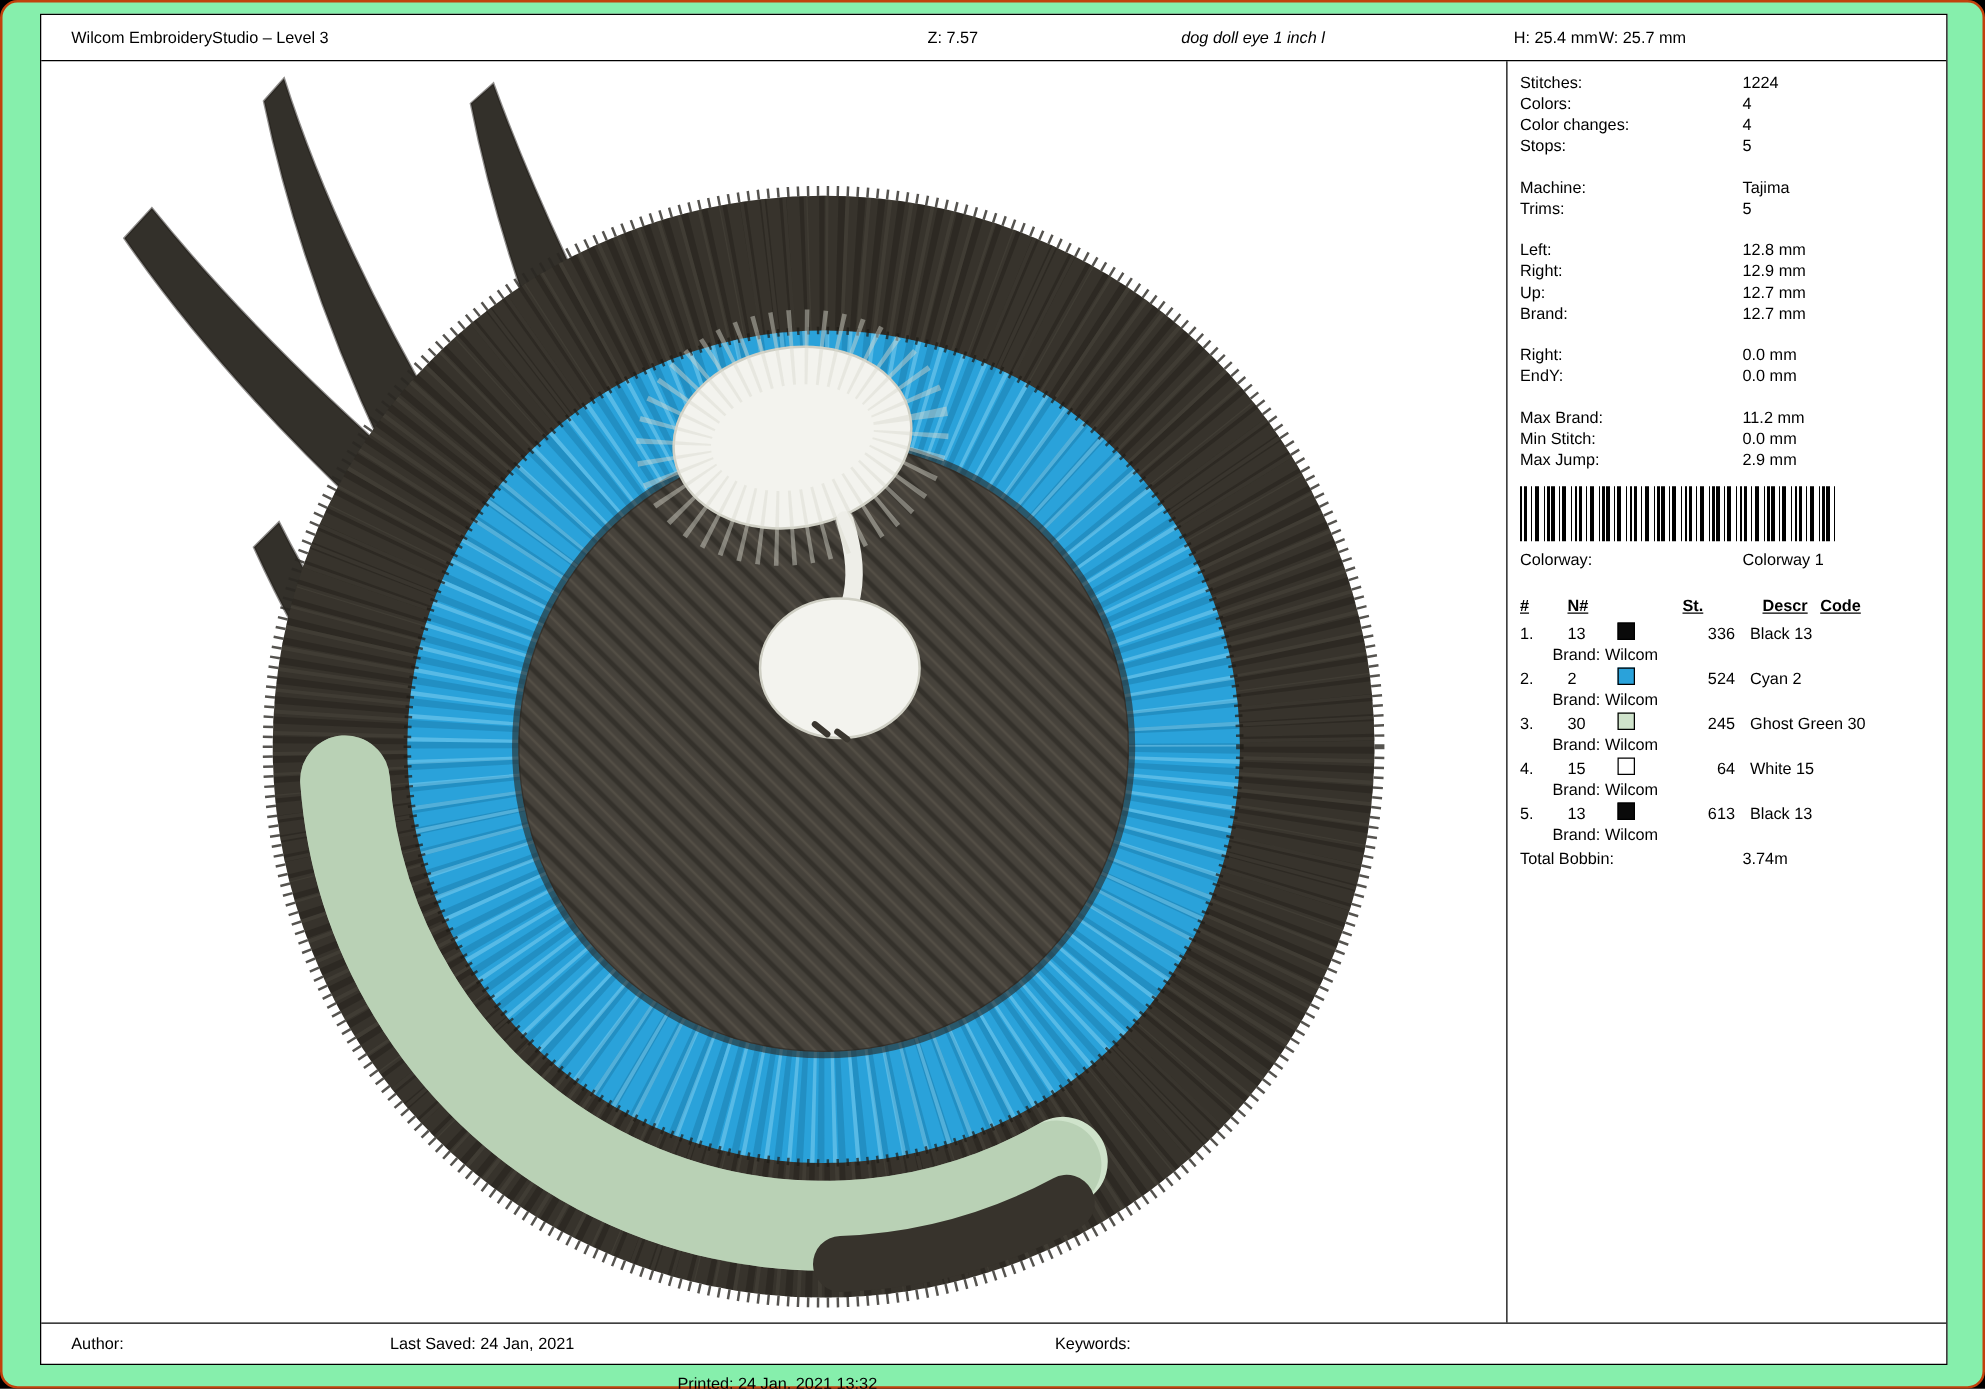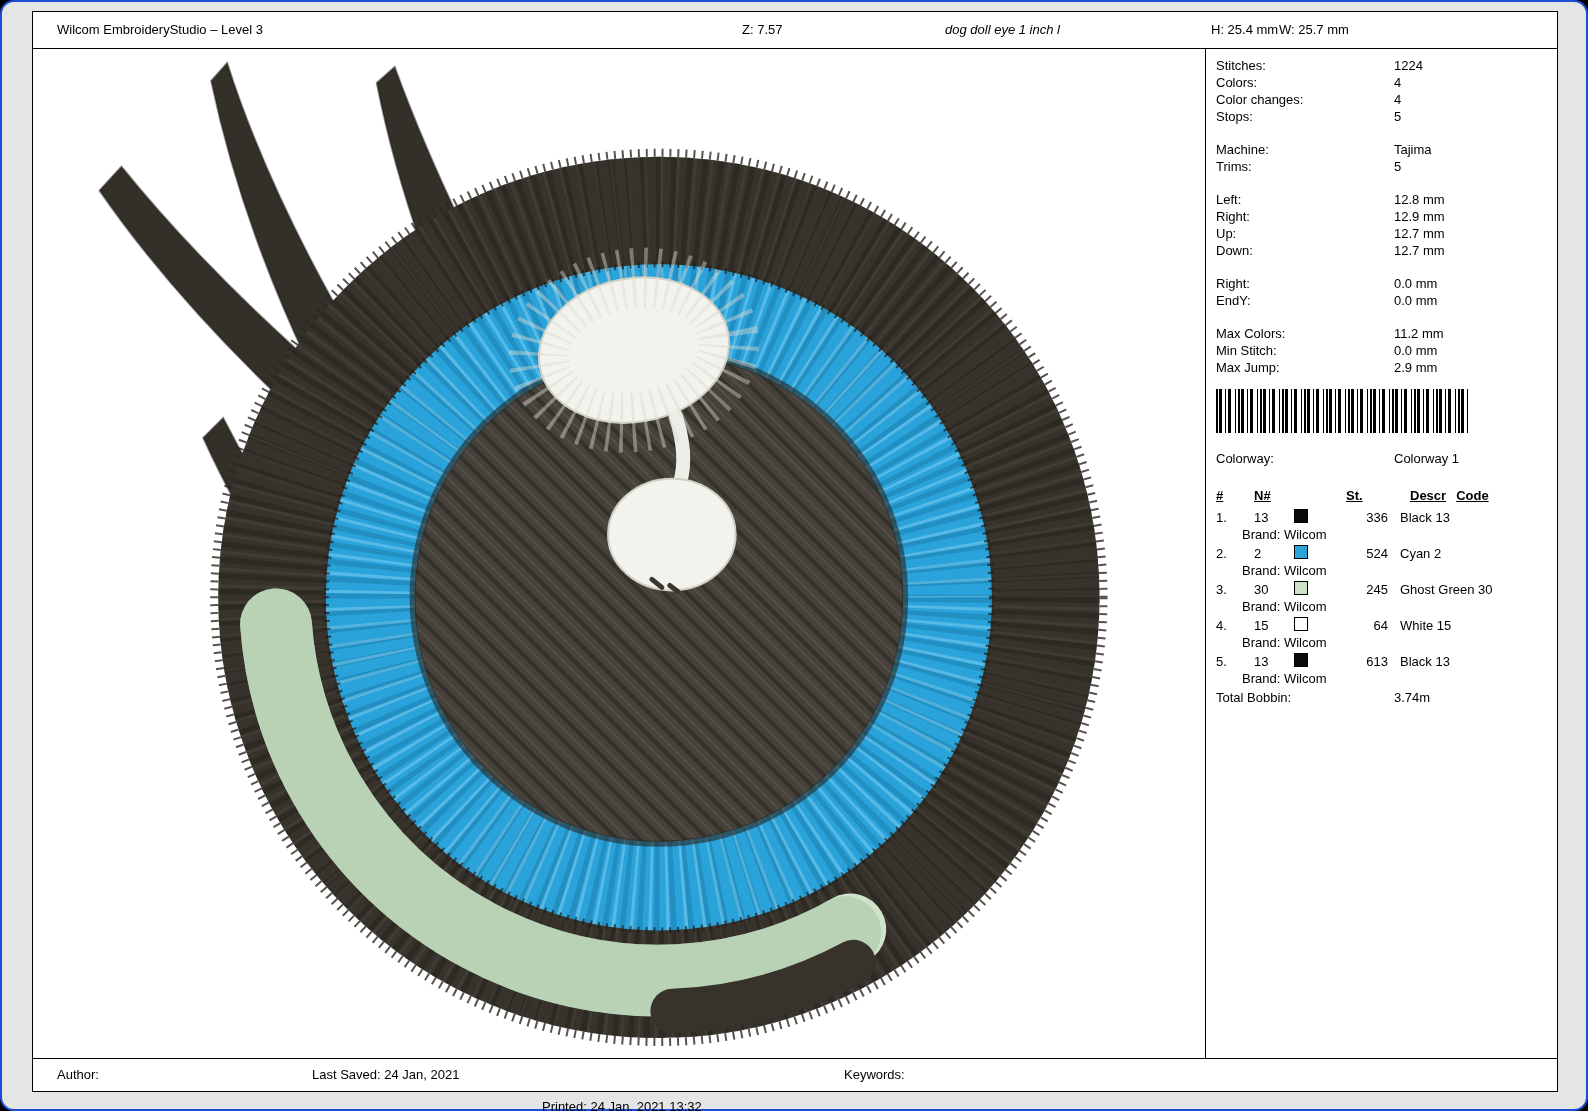--- a/index.html
+++ b/index.html
@@ -3,22 +3,22 @@
 <meta charset="utf-8">
 <style>
   html,body{margin:0;padding:0;}
   body{
     width:1588px;height:1111px;position:relative;overflow:hidden;
     background:#000;
     font-family:"Liberation Sans","DejaVu Sans",sans-serif;
     color:#000;
   }
   .frame{
-    position:absolute;inset:0;background:#e5e5e5;border-radius:14px;
-    border:2px solid #1d4ed8;box-sizing:border-box;padding-left:48px;
+    position:absolute;inset:0;background:#86efac;border-radius:14px;
+    border:2px solid #c2410c;box-sizing:border-box;padding-left:48px;
   }
   .page{
     position:absolute;top:9px;left:30px;right:28px;bottom:17px;
     background:#fff;border:1px solid #000;
   }
   
   .hdr{position:absolute;top:0;left:0;right:0;height:36px;border-bottom:1px solid #000;font-size:13px;}
   .hdr span{position:absolute;top:10px;white-space:nowrap;}
   .hdr .t-title{left:24px;}
   .hdr .t-zoom{left:709px;}
@@ -33,21 +33,21 @@
   .stat-row{display:flex;height:17px;line-height:17px;}
   .stat-label{width:178px;}
   .gap{height:16px;}
   .barcode{
     width:252px;height:44px;margin-top:13px;
     background:repeating-linear-gradient(90deg,
       #000 0 2px,#fff 2px 3px,#000 3px 6px,#fff 6px 9px,
       #000 9px 10px,#fff 10px 12px,#000 12px 15px,#fff 15px 19px,
       #000 19px 20px,#fff 20px 22px);
   }
-  .colorway-row{margin-top:17px;}
+  .colorway-row{margin-top:6px;}
   
   .ttable{margin-top:20px;}
   .thead{display:flex;font-weight:bold;height:20px;line-height:18px;}
   .thead span{text-decoration:underline;}
   .h1{width:38px;}
   .h2{width:92px;}
   .h3{width:50px;}
   .h4{margin-left:14px;}
   .h5{margin-left:10px;}
   .trow{display:flex;height:17px;line-height:17px;margin-top:2px;}
@@ -166,39 +166,39 @@
           </div>
         <div class="stat-row">
             <span class="stat-label">Right:</span>
             <span class="stat-value">12.9 mm</span>
           </div>
         <div class="stat-row">
             <span class="stat-label">Up:</span>
             <span class="stat-value">12.7 mm</span>
           </div>
         <div class="stat-row">
-            <span class="stat-label">Down:</span>
+            <span class="stat-label">Brand:</span>
             <span class="stat-value">12.7 mm</span>
           </div>
 
         <div class="gap"></div>
 
         <div class="stat-row">
             <span class="stat-label">Right:</span>
             <span class="stat-value">0.0 mm</span>
           </div>
         <div class="stat-row">
             <span class="stat-label">EndY:</span>
             <span class="stat-value">0.0 mm</span>
           </div>
 
         <div class="gap"></div>
 
         <div class="stat-row">
-            <span class="stat-label">Max Colors:</span>
+            <span class="stat-label">Max Brand:</span>
             <span class="stat-value">11.2 mm</span>
           </div>
         <div class="stat-row">
             <span class="stat-label">Min Stitch:</span>
             <span class="stat-value">0.0 mm</span>
           </div>
         <div class="stat-row">
             <span class="stat-label">Max Jump:</span>
             <span class="stat-value">2.9 mm</span>
           </div>

